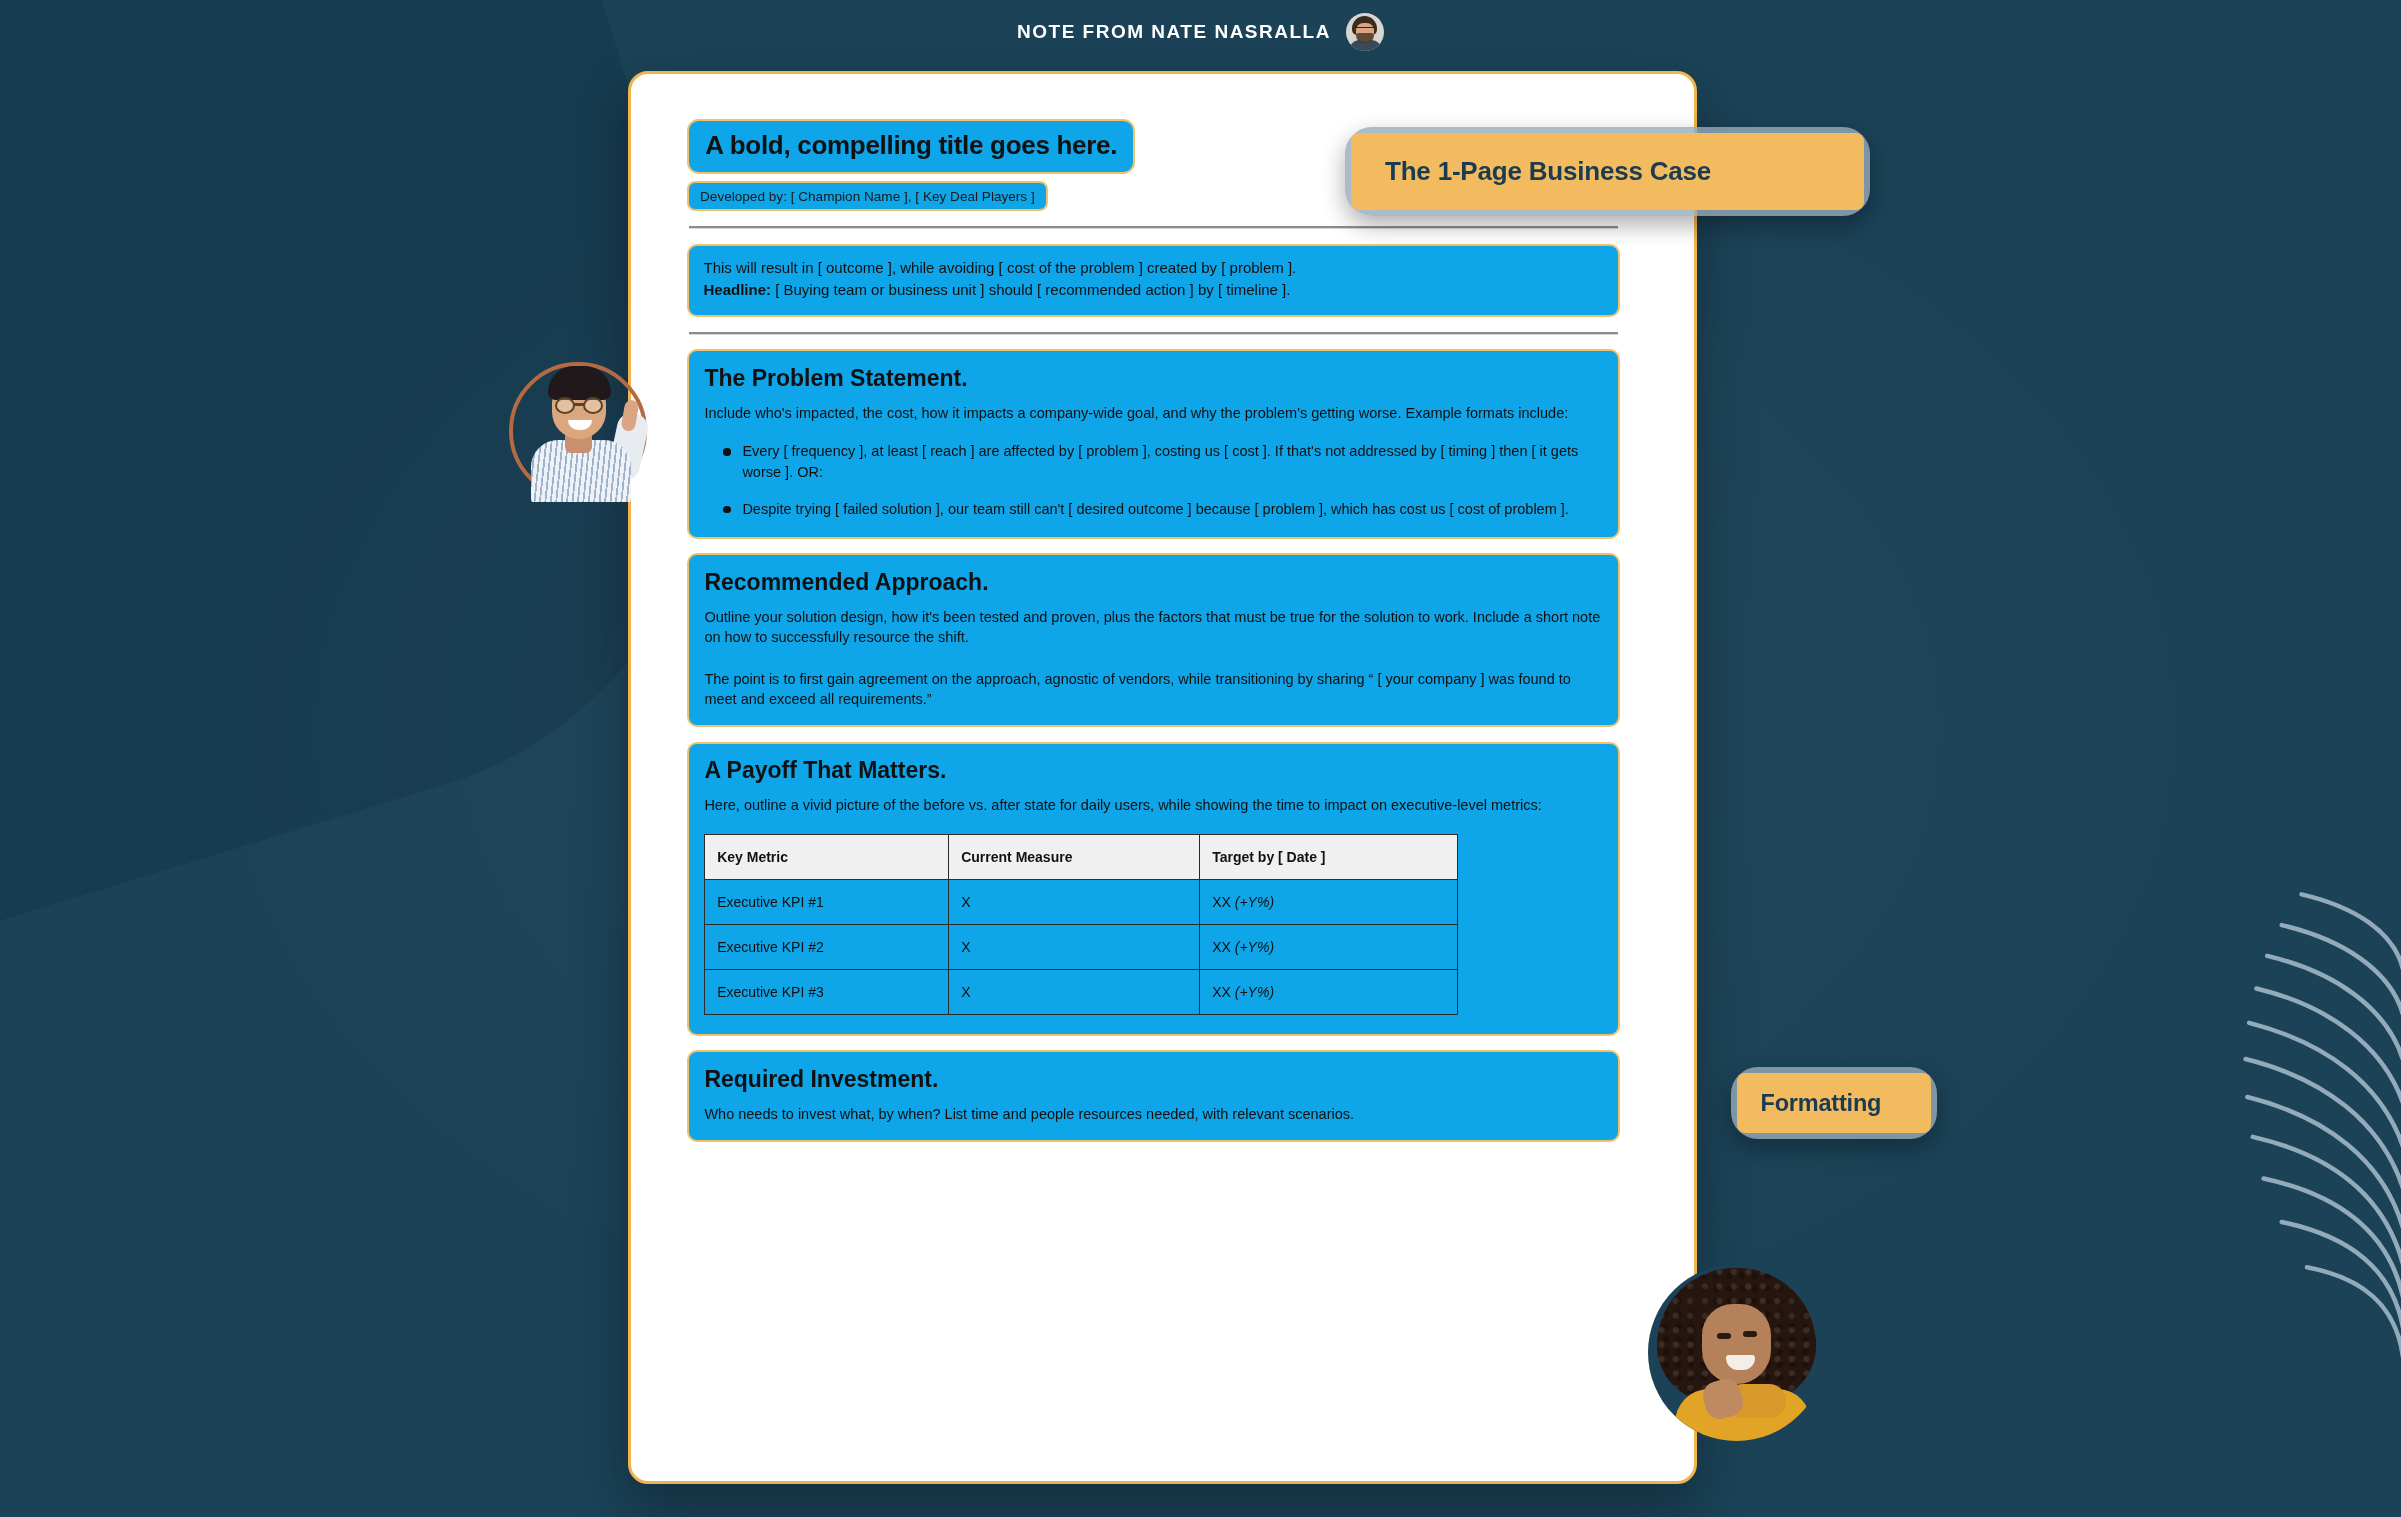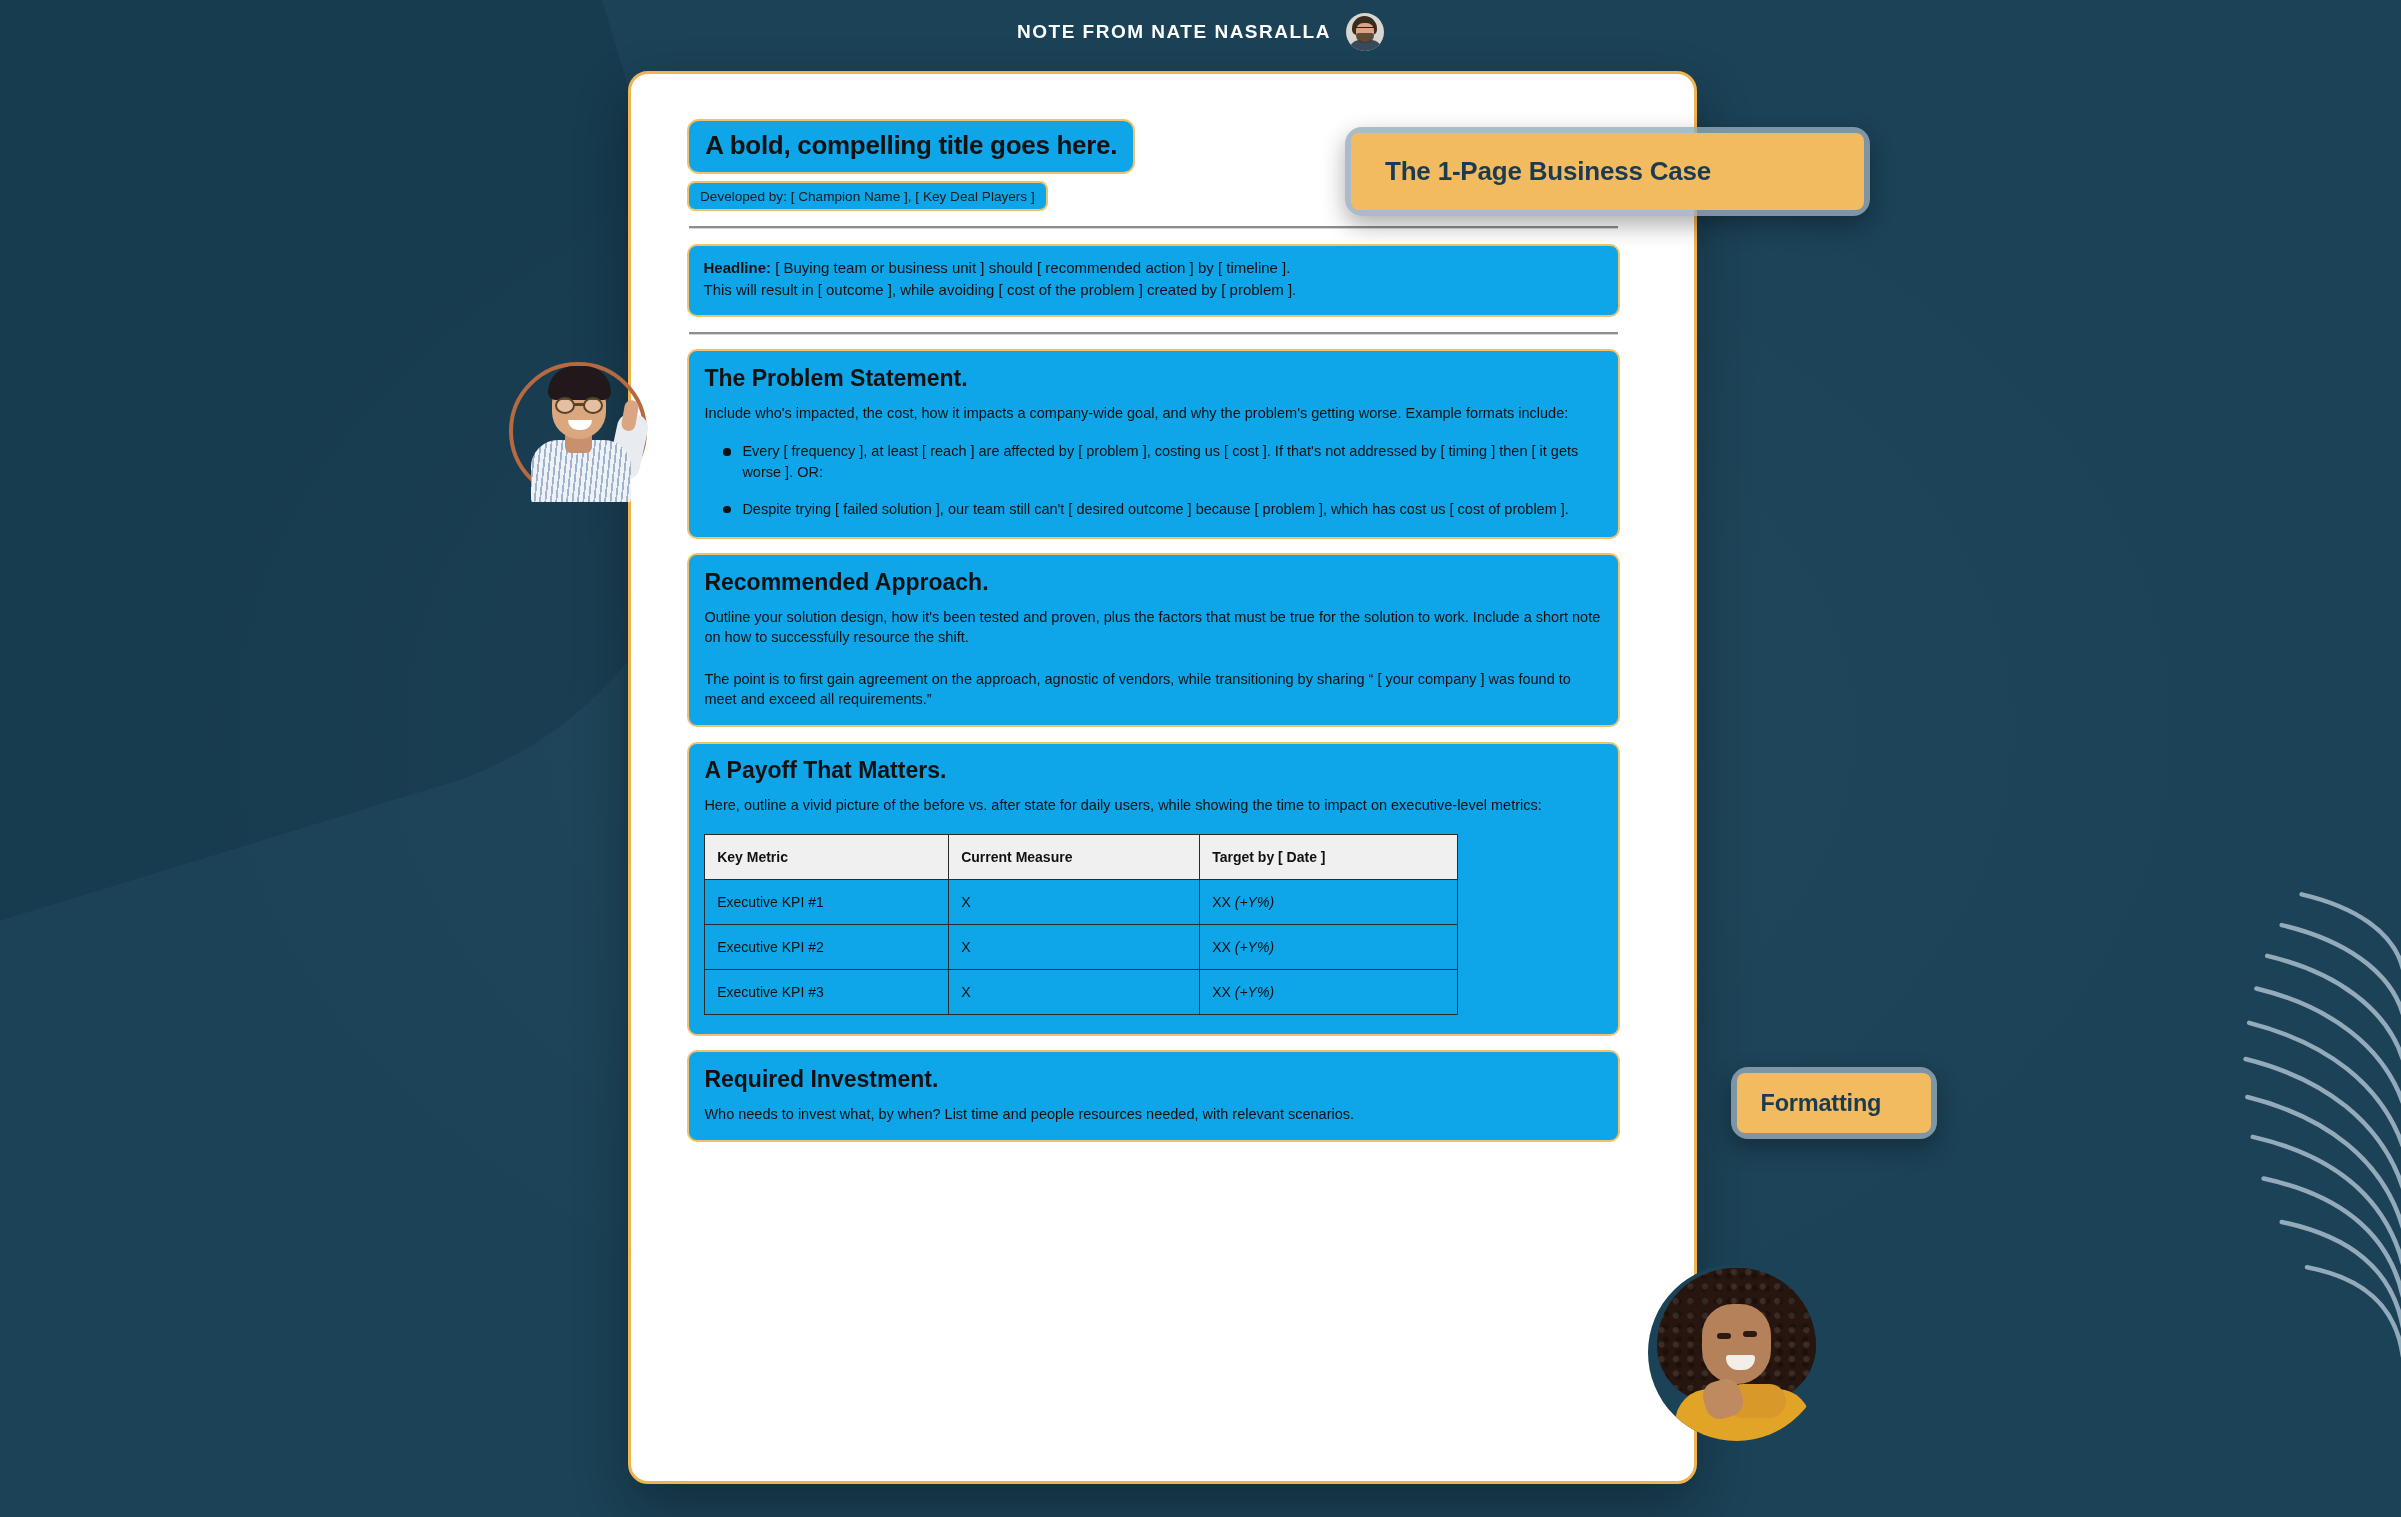--- a/index.html
+++ b/index.html
@@ -118,21 +118,21 @@
   table.kpi th { background:#f0f0f0; font-weight:bold; }
   table.kpi col.c1 { width:244px; }
   table.kpi col.c2 { width:251px; }
   table.kpi col.c3 { width:258px; }
   td .pct { font-style:italic; }
 
   
   .badge-ring {
     position:absolute;
     border:6.3px solid rgba(150,170,185,0.80);
-    border-radius:17px;
+    border-radius:27px;
     box-shadow: 0 9px 23.5px rgba(0,0,0,0.32);
   }
   .badge-fill {
     background:#f2bb5f; border-radius:8.1px;
     width:100%; height:100%;
     display:flex; align-items:center;
   }
   .badge-label { color:#1b3b51; font-weight:bold; }
 
   #badge-business-case { left:1345px; top:127px; width:525px; height:89px; }
@@ -236,22 +236,22 @@
       <span class="title-text">A bold, compelling title goes here.</span>
     </div>
 
     <div><span class="obox byline-box">
       <span class="byline-text">Developed by: [ Champion Name ], [ Key Deal Players ]</span>
     </span></div>
 
     <div class="rule"></div>
 
     <div class="obox headline-box">
+      <p>This will result in [ outcome ], while avoiding [ cost of the problem ] created by [ problem ].</p>
       <p><b>Headline:</b><span> [ Buying team or business unit ] should [ recommended action ] by [ timeline ].</span></p>
-      <p>This will result in [ outcome ], while avoiding [ cost of the problem ] created by [ problem ].</p>
     </div>
 
     <div class="rule"></div>
 
     
     <div class="obox section-box" style="margin-top:0;">
       <div class="section-h">The Problem Statement.</div>
       <div class="section-p">Include who's impacted, the cost, how it impacts a company-wide goal, and why the problem's getting worse. Example formats include:</div>
       <ul class="bullets">
         <li>Every [ frequency ],  at least [ reach ] are affected by [ problem ], costing us [ cost ].  If that's not addressed by [ timing ] then [ it gets worse ]. OR:</li>

